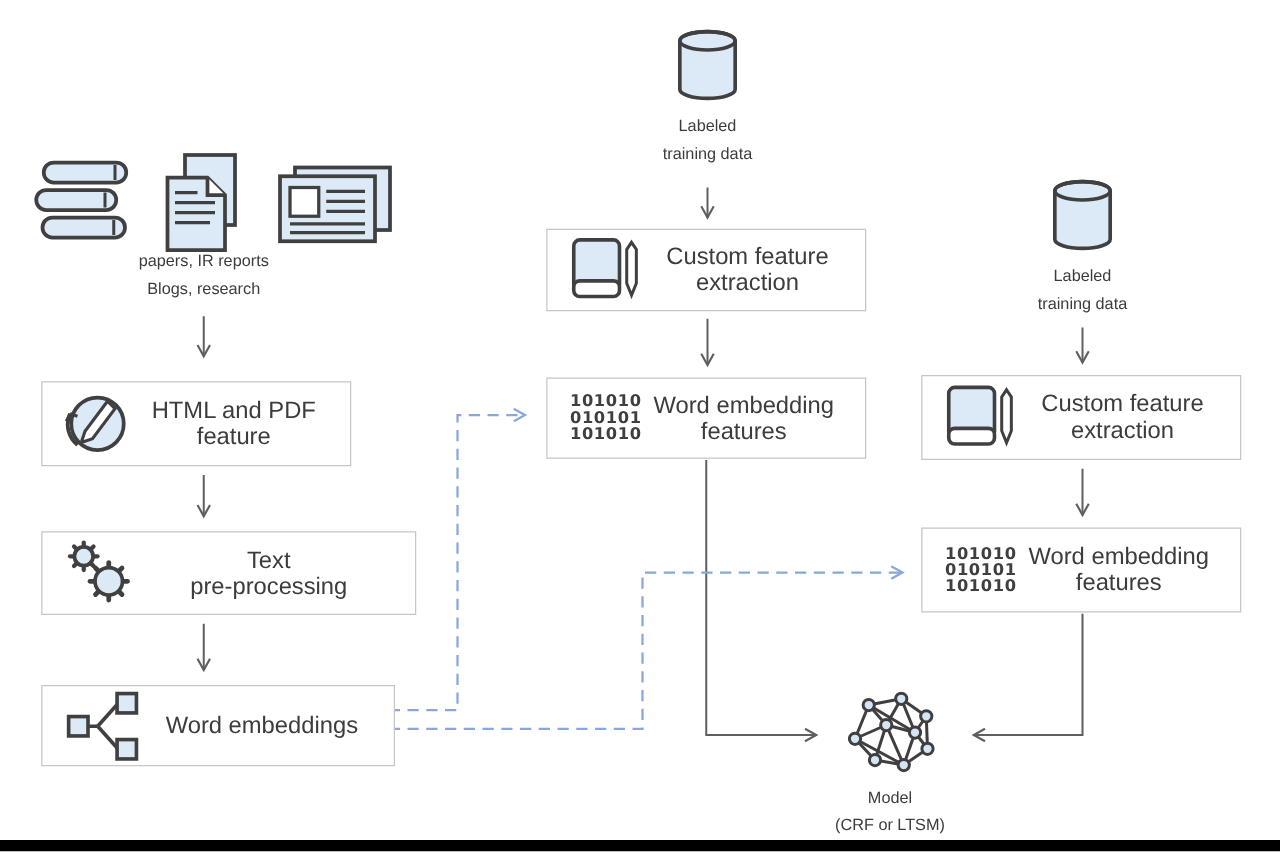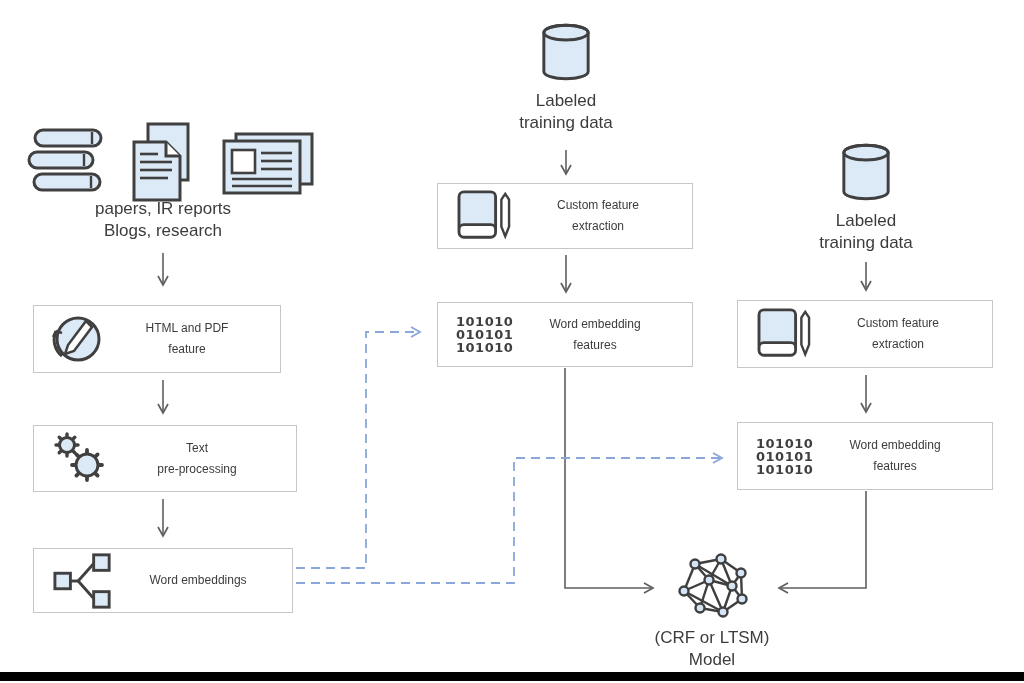--- a/index.html
+++ b/index.html
@@ -13,23 +13,23 @@
   }
   html,body{margin:0;padding:0;background:#ffffff;}
   body{font-family:"Liberation Sans","DejaVu Sans",sans-serif;color:var(--text_color,#3c3c3c);}
   .canvas{position:relative;width:1024px;height:683px;background:#fff;overflow:hidden;}
   .connectors{position:absolute;left:0;top:0;width:1024px;height:683px;pointer-events:none;}
   .node-box{
     position:absolute;display:flex;align-items:center;
     border:1.5px solid var(--box_border,#c6c6c6);background:#fff;
     box-sizing:border-box;padding-left:18px;
   }
-  .box-label{flex:1;text-align:center;font-size:12px;line-height:21px;padding-right:10px;}
+  .box-label{flex:1;text-align:center;font-size:19px;line-height:21px;padding-right:10px;}
   .box-label span{display:block;}
-  .caption{position:absolute;text-align:center;font-size:17px;line-height:22px;}
+  .caption{position:absolute;text-align:center;font-size:13px;line-height:22px;}
   .caption span{display:block;}
   .icon-cluster{position:absolute;display:flex;align-items:flex-start;}
   .binary-icon{
     font-family:"DejaVu Sans","Liberation Sans",sans-serif;font-weight:bold;
     font-size:13px;line-height:13px;letter-spacing:0.5px;color:#3f3f3f;
     text-align:center;width:52px;flex:none;
   }
   .binary-icon span{display:block;}
   .bottom-bar{position:absolute;left:0;width:1024px;top:672px;height:9px;background:var(--bar_color,#000);}
   svg.icon{flex:none;}
@@ -115,21 +115,21 @@
       <path d="M34,8 L40,14 L22,38 L13,41 L16,32 Z" fill="#ffffff" stroke="var(--icon_stroke,#404040)" stroke-width="2.5"></path>
       <path d="M10,43 A21,21 0 0 1 4,18" fill="none" stroke="var(--icon_stroke,#404040)" stroke-width="3"></path>
       <path d="M4,18 l-3,6 M4,18 l6,2" fill="none" stroke="var(--icon_stroke,#404040)" stroke-width="2.4"></path>
     </svg>
     <div class="box-label">
       <span>HTML and PDF</span>
       <span>feature</span>
     </div>
   </div>
 
-  <div class="node-box" style="left:33px;top:425px;width:264px;height:67px;">
+  <div class="node-box" style="left:33px;top:425px;width:300px;height:67px;">
     <svg class="icon" width="56" height="54" viewBox="0 0 56 54">
       <g stroke="var(--icon_stroke,#404040)" stroke-width="3.4" stroke-linecap="round">
         <line x1="23" y1="13" x2="26" y2="13"></line>
           <line x1="20.7" y1="18.7" x2="22.8" y2="20.8"></line>
         <line x1="15" y1="21" x2="15" y2="24"></line>
           <line x1="9.3" y1="18.7" x2="7.2" y2="20.8"></line>
         <line x1="7" y1="13" x2="4" y2="13"></line>
           <line x1="9.3" y1="7.3" x2="7.2" y2="5.2"></line>
         <line x1="15" y1="5" x2="15" y2="2"></line>
           <line x1="20.7" y1="7.3" x2="22.8" y2="5.2"></line>
@@ -146,21 +146,21 @@
           <line x1="42.8" y1="25.2" x2="45.6" y2="22.4"></line>
       </g>
       <circle cx="35" cy="33" r="11" fill="var(--icon_fill,#dce9f6)" stroke="var(--icon_stroke,#404040)" stroke-width="3"></circle>
     </svg>
     <div class="box-label">
       <span>Text</span>
       <span>pre-processing</span>
     </div>
   </div>
 
-  <div class="node-box" style="left:33px;top:548px;width:260px;height:65px;">
+  <div class="node-box" style="left:33px;top:548px;width:283px;height:65px;">
     <svg class="icon" width="62" height="62" viewBox="0 0 64 64">
       <g fill="none" stroke="var(--icon_stroke,#404040)" stroke-width="3">
         <line x1="18" y1="32" x2="27" y2="32"></line>
         <line x1="27" y1="32" x2="44" y2="13"></line>
         <line x1="27" y1="32" x2="44" y2="51"></line>
       </g>
       <g fill="var(--icon_fill,#dce9f6)" stroke="var(--icon_stroke,#404040)" stroke-width="3">
         <rect x="3" y="24" width="16" height="16"></rect>
         <rect x="43" y="5" width="16" height="16"></rect>
         <rect x="43" y="43" width="16" height="16"></rect>
@@ -265,18 +265,18 @@
         <circle cx="66" cy="22" r="4.5"></circle>
       <circle cx="9" cy="40" r="4.5"></circle>
         <circle cx="34" cy="29" r="4.5"></circle>
         <circle cx="57" cy="35" r="4.5"></circle>
       <circle cx="25" cy="57" r="4.5"></circle>
         <circle cx="48" cy="61" r="4.5"></circle>
         <circle cx="67" cy="48" r="4.5"></circle>
     </g>
   </svg>
   <div class="caption" style="left:632px;top:627px;width:160px;">
+    <span>Model</span>
     <span>(CRF or LTSM)</span>
-    <span>Model</span>
   </div>
 
   <div class="bottom-bar"></div>
 </div>
 
 </body></html>

